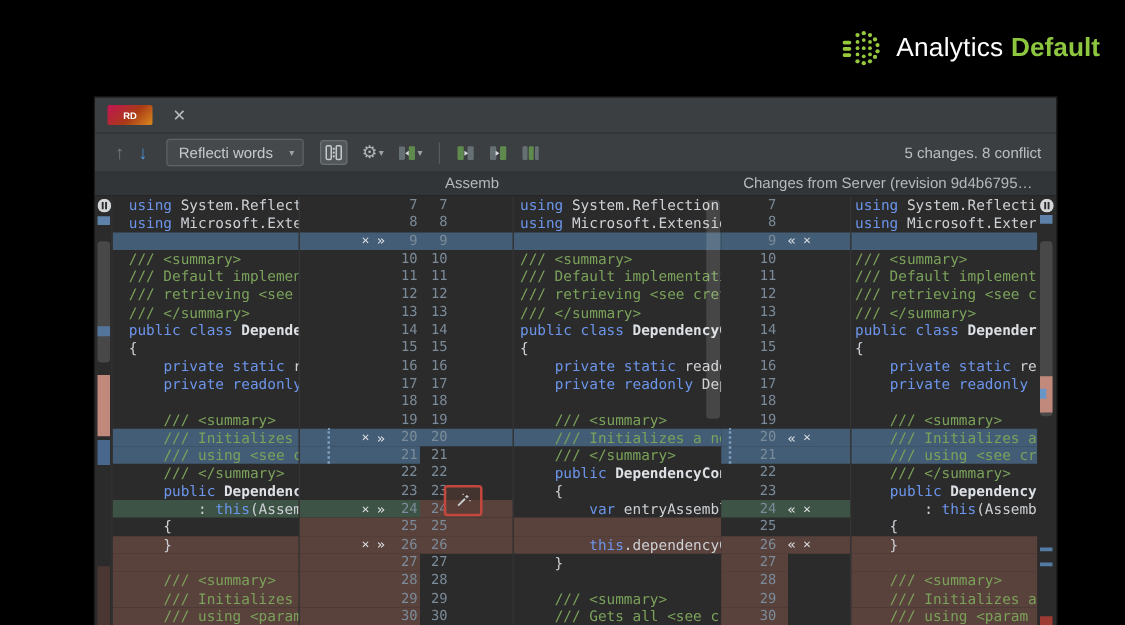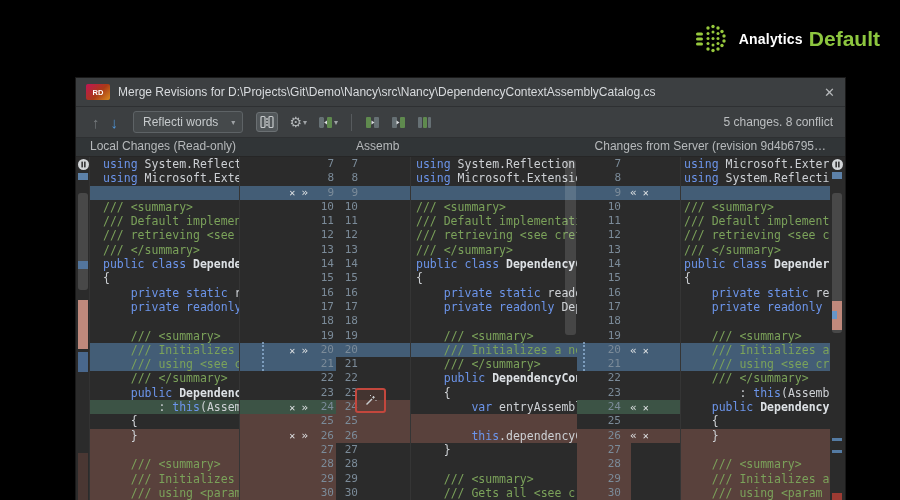--- a/index.html
+++ b/index.html
@@ -1,29 +1,29 @@
 <!DOCTYPE html>
 <html><head>
 <meta charset="utf-8">
 <style>
   html,body{margin:0;padding:0}
   body{width:900px;height:500px;background:#000;overflow:hidden;position:relative;
        font-family:"Liberation Sans",sans-serif;}
 
   
   .logo{position:absolute;top:22px;right:20px;display:flex;align-items:center;gap:9px}
-  .logo-a{color:#fff;font-size:14px;font-weight:bold;letter-spacing:.2px}
+  .logo-a{color:#fff;font-size:21px;font-weight:normal;letter-spacing:.2px}
   .logo-b{color:#8dc63f;font-size:21px;font-weight:bold;margin-left:-3px}
 
   
   .dialog{position:absolute;left:76px;top:78px;width:769px;height:422px;background:#2b2b2b;
           overflow:hidden;box-shadow:0 0 0 1px #191919}
   .titlebar{height:28px;background:#3c3f41;display:flex;align-items:center;padding:0 10px;gap:8px;
             border-bottom:1px solid #2e3032}
-  .rd{width:24px;height:16px;flex:none;border-radius:2px;color:#fff;font-size:7.5px;font-weight:bold;
+  .rd{width:36px;height:16px;flex:none;border-radius:2px;color:#fff;font-size:7.5px;font-weight:bold;
       display:flex;align-items:center;justify-content:center;
       background:linear-gradient(135deg,#c21455 0%,#a93a17 55%,#d98a1e 100%)}
   .title{flex:1;color:#d8dbde;font-size:12px;white-space:nowrap;overflow:hidden}
   .close{color:#b7babc;font-size:13px;margin-left:8px}
 
   .toolbar{height:30px;background:#3c3f41;display:flex;align-items:center;
            padding:0 12px 0 16px;gap:11px;border-bottom:1px solid #2e3032}
   .tb-up{color:#75797c;font-size:15px;font-weight:bold}
   .tb-down{color:#4f94d8;font-size:15px;font-weight:bold}
   .combo{height:20px;border:1px solid #5e6366;border-radius:3px;background:#45494b;display:flex;
@@ -115,21 +115,20 @@
     </g>
   </svg>
   <span class="logo-a">Analytics</span>
   <span class="logo-b">Default</span>
 </div>
 
 <div class="dialog">
 
   <div class="titlebar">
     <span class="rd">RD</span>
-    <span class="title">Merge Revisions for D:\Projects\Git\Demo\Nancy\src\Nancy\DependencyContextAssemblyCatalog.cs</span>
     <span class="close">✕</span>
   </div>
 
   <div class="toolbar">
     <span class="tb-up">↑</span>
     <span class="tb-down">↓</span>
     <div class="combo">
       <span>Reflecti words</span>
       <span class="caret">▾</span>
     </div>
@@ -174,21 +173,20 @@
       <svg width="15" height="15" viewBox="0 0 15 15">
         <rect x="1" y="2" width="4" height="11" rx="1" fill="#667074"></rect>
         <rect x="6" y="2" width="4" height="11" rx="1" fill="#5f8a4e"></rect>
         <rect x="11" y="2" width="3" height="11" rx="1" fill="#667074"></rect>
       </svg>
     </span>
     <span class="status">5 changes. 8 conflict</span>
   </div>
 
   <div class="paneheaders">
-    <span class="ph-left">Local Changes (Read-only)</span>
     <span class="ph-center">Assemb</span>
     <span class="ph-right">Changes from Server (revision 9d4b6795…</span>
   </div>
 
   <div class="editor">
 
     <div class="strip" id="strip-left">
       <svg class="pausecirc" width="11" height="11" viewBox="0 0 11 11">
         <circle cx="5.5" cy="5.5" r="5.5" fill="#d3d6d8"></circle>
         <rect x="3.4" y="2.6" width="1.5" height="5.8" fill="#2b2b2b"></rect>
@@ -553,38 +551,38 @@
         </div>
         <div class="grow half-brown">
           <span class="num gr-num">29</span>
         </div>
         <div class="grow half-brown">
           <span class="num gr-num">30</span>
         </div>
       </div>
 
     <div class="pane" id="pane-right">
+        <div class="crow"><span class="tk-k">using</span><span class="tk-p"> System.Reflecti</span></div>
         <div class="crow"><span class="tk-k">using</span><span class="tk-p"> Microsoft.Exter</span></div>
-        <div class="crow"><span class="tk-k">using</span><span class="tk-p"> System.Reflecti</span></div>
         <div class="crow bg-blue"></div>
         <div class="crow"><span class="tk-c">/// &lt;summary&gt;</span></div>
         <div class="crow"><span class="tk-c">/// Default implement</span></div>
         <div class="crow"><span class="tk-c">/// retrieving &lt;see c</span></div>
         <div class="crow"><span class="tk-c">/// &lt;/summary&gt;</span></div>
         <div class="crow"><span class="tk-k">public class</span><span class="tk-b"> Depender</span></div>
         <div class="crow"><span class="tk-p">{</span></div>
         <div class="crow"><span class="tk-p">    </span><span class="tk-k">private static</span><span class="tk-p"> re</span></div>
         <div class="crow"><span class="tk-p">    </span><span class="tk-k">private readonly</span></div>
         <div class="crow"></div>
         <div class="crow"><span class="tk-p">    </span><span class="tk-c">/// &lt;summary&gt;</span></div>
         <div class="crow bg-blue"><span class="tk-p">    </span><span class="tk-c">/// Initializes a</span></div>
         <div class="crow bg-blue"><span class="tk-p">    </span><span class="tk-c">/// using &lt;see cr</span></div>
         <div class="crow"><span class="tk-p">    </span><span class="tk-c">/// &lt;/summary&gt;</span></div>
+        <div class="crow"><span class="tk-p">    </span><span class="tk-k">public</span><span class="tk-b"> Dependency</span></div>
         <div class="crow"><span class="tk-p">        : </span><span class="tk-k">this</span><span class="tk-p">(Assemb</span></div>
-        <div class="crow"><span class="tk-p">    </span><span class="tk-k">public</span><span class="tk-b"> Dependency</span></div>
         <div class="crow"><span class="tk-p">    {</span></div>
         <div class="crow bg-brown"><span class="tk-p">    }</span></div>
         <div class="crow bg-brown"></div>
         <div class="crow bg-brown"><span class="tk-p">    </span><span class="tk-c">/// &lt;summary&gt;</span></div>
         <div class="crow bg-brown"><span class="tk-p">    </span><span class="tk-c">/// Initializes a</span></div>
         <div class="crow bg-brown"><span class="tk-p">    </span><span class="tk-c">/// using &lt;param</span></div>
       </div>
 
     <div class="strip" id="strip-right">
       <svg class="pausecirc" width="11" height="11" viewBox="0 0 11 11">

